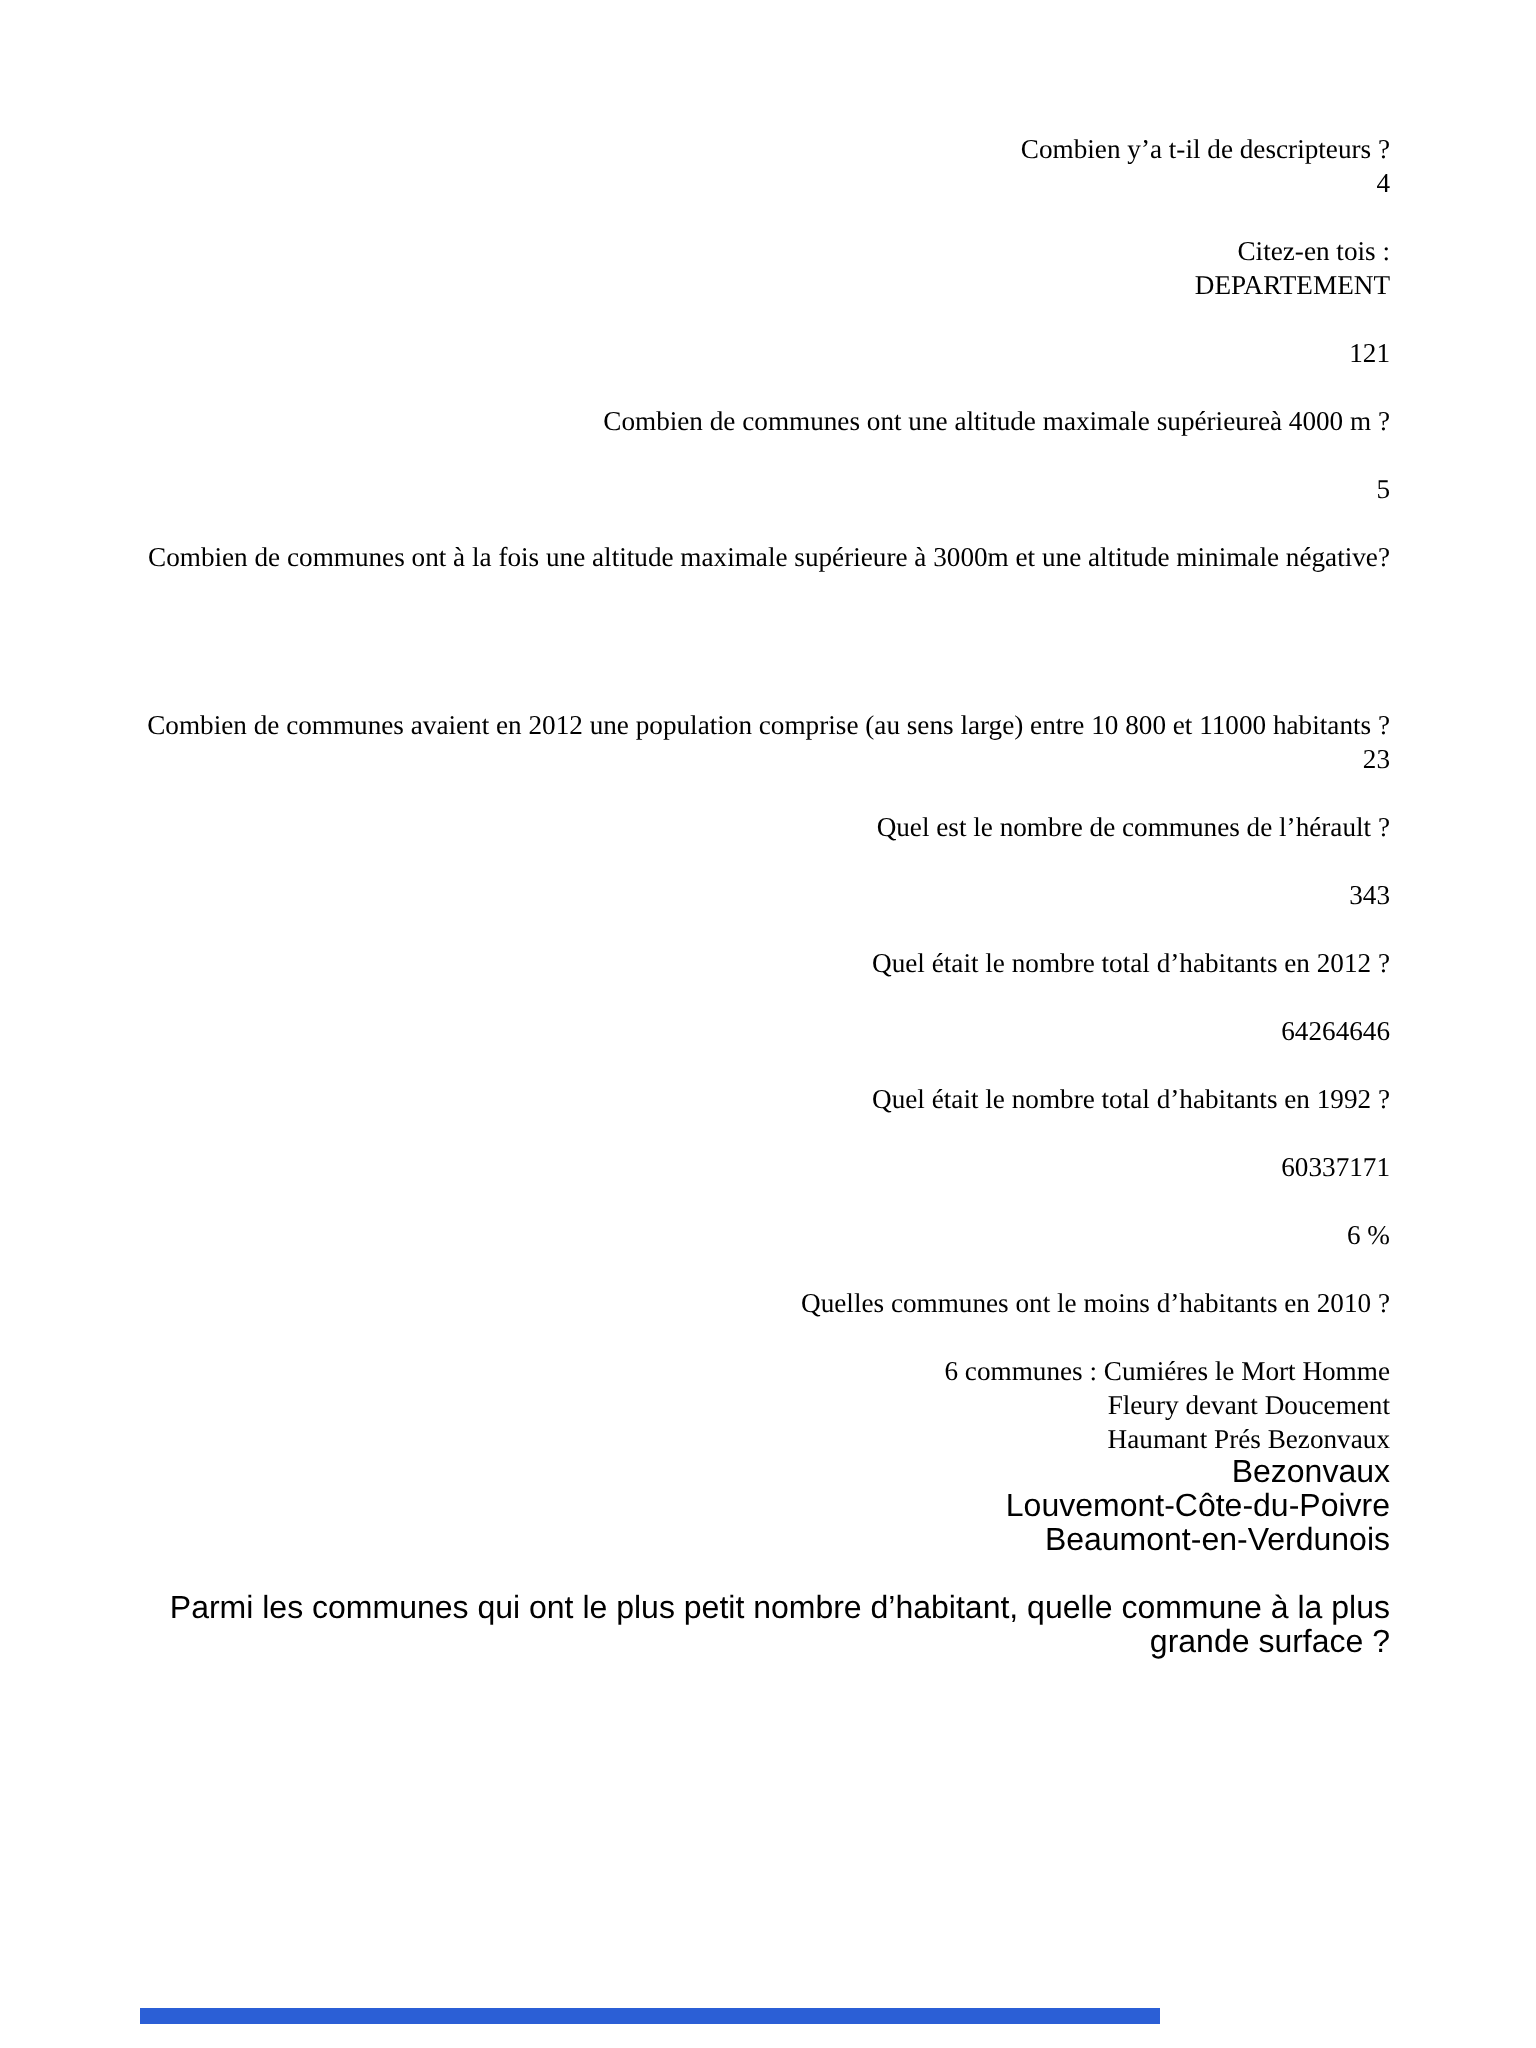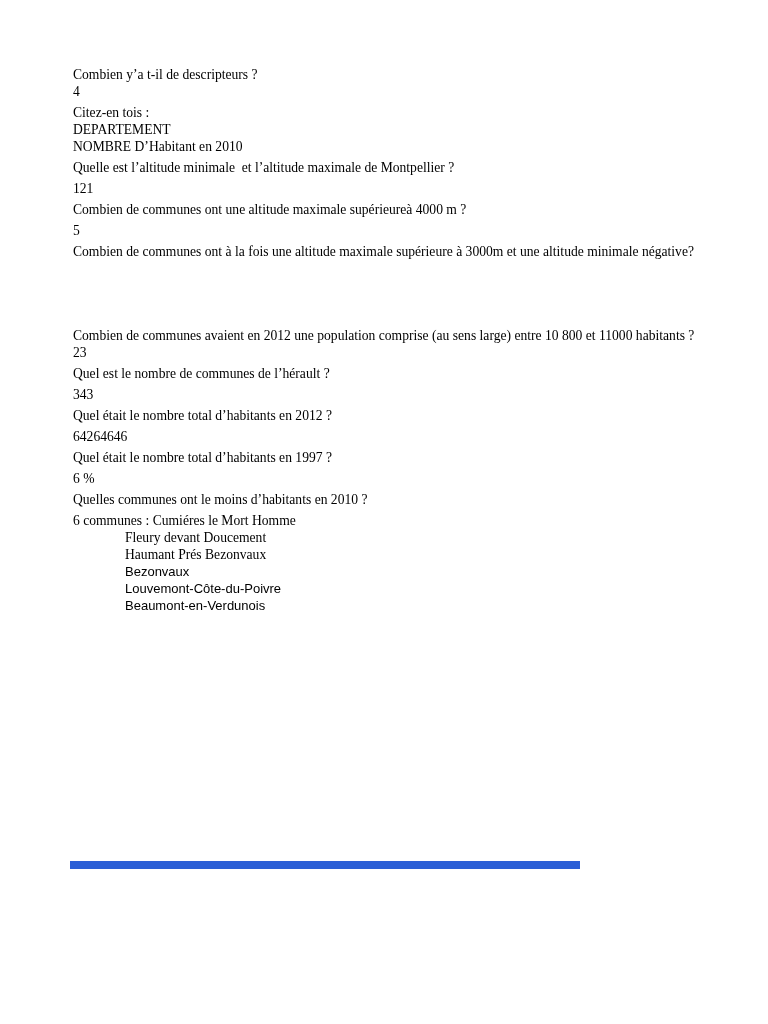--- a/index.html
+++ b/index.html
@@ -3,86 +3,87 @@
 <meta charset="utf-8">
 <style>
   html, body {
     margin: 0;
     padding: 0;
     background: #ffffff;
   }
   .page {
     position: relative;
     width: 768px;
-    height: 869px;
+    height: 1012px;
     background: #ffffff;
     overflow: hidden;
     box-sizing: border-box;
     padding: 66px 73px 0 73px;
     font-family: "Liberation Serif", "DejaVu Serif", serif;
     font-size: 13.6px;
     line-height: 17px;
     color: #000000;
+    text-align: right;
   }
   .ln {
     margin: 0;
     white-space: pre-wrap;
   }
-  .gap1 { margin-top: 4px; }
+  .gap1 { margin-top: 17px; }
   .gap3 { margin-top: 67px; }
   .indent { margin-left: 52px; }
   .sans {
     font-family: "Liberation Sans", "DejaVu Sans", sans-serif;
-    font-size: 13px;
+    font-size: 16px;
   }
   .bottom-bar {
     position: absolute;
     left: 70px;
     bottom: 0;
     width: 510px;
     height: 8px;
   }
 </style>
 </head>
 <body>
 
 <div class="page">
 
   <p class="ln">Combien y’a t-il de descripteurs ?</p>
   <p class="ln">4</p>
 
   <p class="ln gap1">Citez-en tois :</p>
   <p class="ln">DEPARTEMENT</p>
-  <p class="ln">NOMBRE D’Habitant en 2010</p>
 
-  <p class="ln gap1">Quelle est l’altitude minimale  et l’altitude maximale de Montpellier ?</p>
   <p class="ln gap1">121</p>
 
   <p class="ln gap1">Combien de communes ont une altitude maximale supérieureà 4000 m ?</p>
   <p class="ln gap1">5</p>
 
   <p class="ln gap1">Combien de communes ont à la fois une altitude maximale supérieure à 3000m et une altitude minimale négative?</p>
 
   <p class="ln gap3">Combien de communes avaient en 2012 une population comprise (au sens large) entre 10 800 et 11000 habitants ?</p>
   <p class="ln">23</p>
 
   <p class="ln gap1">Quel est le nombre de communes de l’hérault ?</p>
   <p class="ln gap1">343</p>
 
   <p class="ln gap1">Quel était le nombre total d’habitants en 2012 ?</p>
   <p class="ln gap1">64264646</p>
 
-  <p class="ln gap1">Quel était le nombre total d’habitants en 1997 ?</p>
+  <p class="ln gap1">Quel était le nombre total d’habitants en 1992 ?</p>
+  <p class="ln gap1">60337171</p>
 
   <p class="ln gap1">6 %</p>
 
   <p class="ln gap1">Quelles communes ont le moins d’habitants en 2010 ?</p>
 
   <p class="ln gap1">6 communes : Cumiéres le Mort Homme</p>
   <p class="ln indent">Fleury devant Doucement</p>
   <p class="ln indent">Haumant Prés Bezonvaux</p>
   <p class="ln indent sans">Bezonvaux</p>
   <p class="ln indent sans">Louvemont-Côte-du-Poivre</p>
   <p class="ln indent sans">Beaumont-en-Verdunois</p>
 
+  <p class="ln gap1 sans">Parmi les communes qui ont le plus petit nombre d’habitant, quelle commune à la plus grande surface ?</p>
 
   <div class="bottom-bar" style="background: rgb(43, 95, 214);"></div>
 </div>
 
 </body></html>

